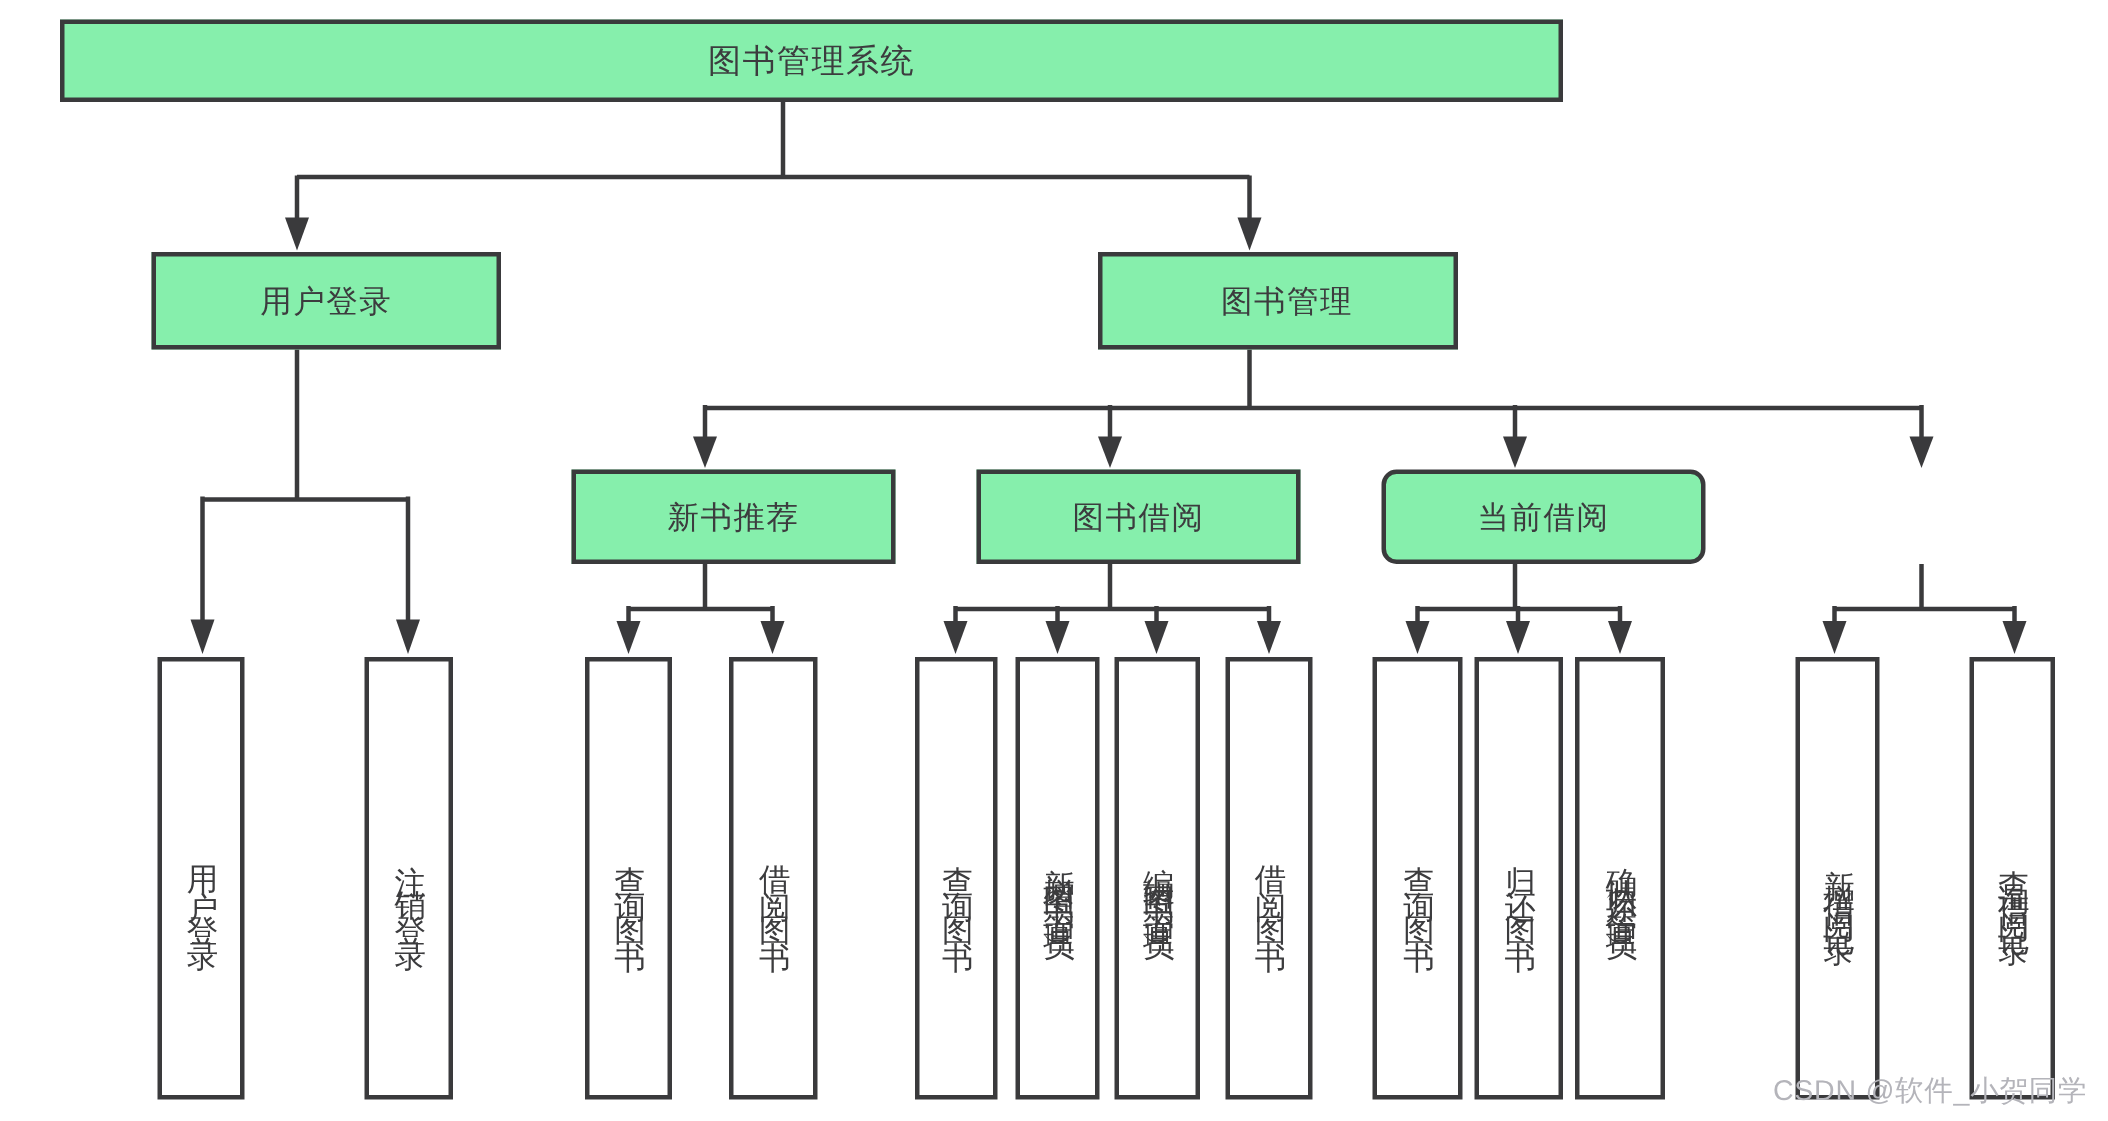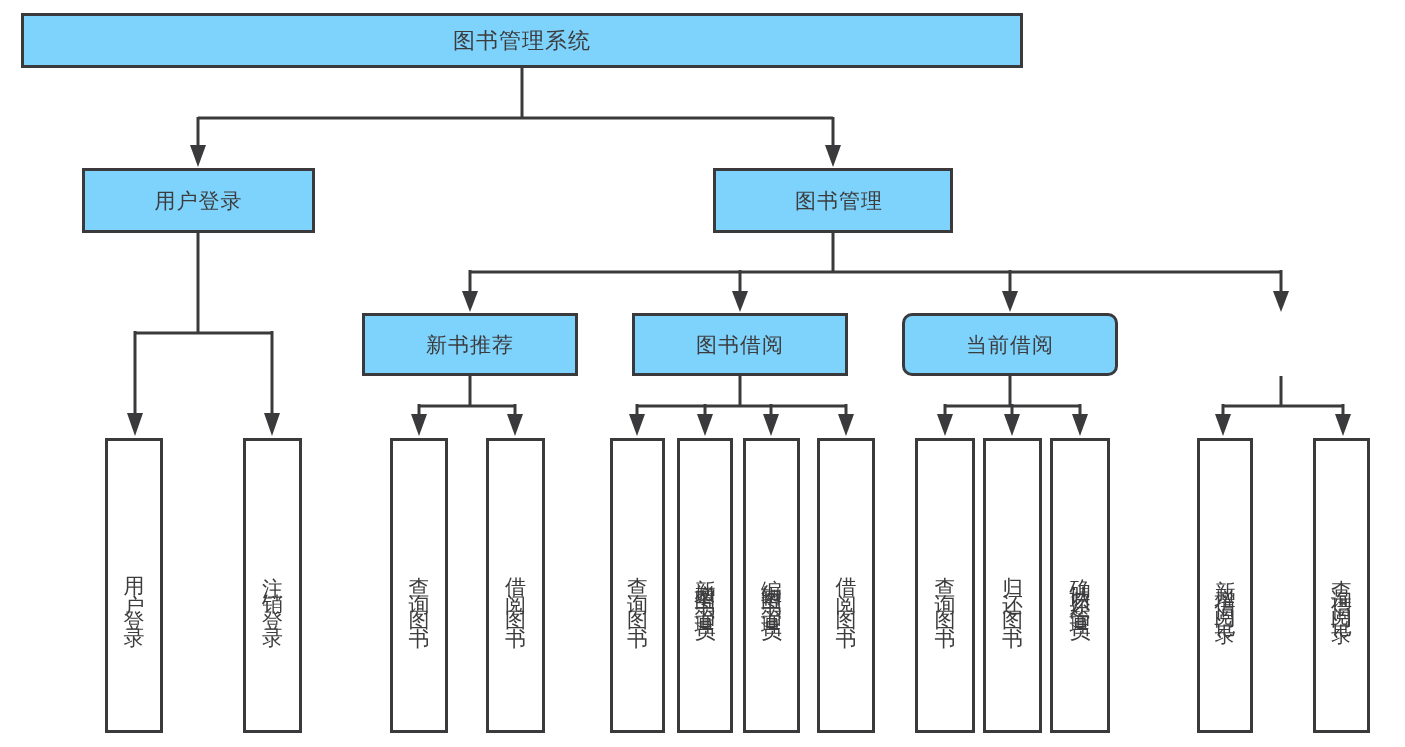--- a/index.html
+++ b/index.html
@@ -14,26 +14,27 @@
     width:1405px;height:747px;
     background:var(--bg);
     font-family:"Liberation Sans", sans-serif;
     color:var(--text);
     overflow:hidden;
   }
   .node{
     position:absolute;
     box-sizing:border-box;
     border:3px solid var(--line);
-    background:#7dd3fc;
+    background:#86efac;
     display:flex;
     align-items:center;
     justify-content:center;
     font-size:21px;
     letter-spacing:1px;
+    margin-left:19px;
   }
   .node.title{font-size:22px;}
   .vnode{
     position:absolute;
     box-sizing:border-box;
     border:3px solid var(--line);
     background:#fff;
     display:flex;
     align-items:center;
     justify-content:center;
@@ -173,14 +174,15 @@
     <span class="vtext v-long">确认归还（管理员）</span>
   </div>
 
   <div class="vnode" style="left:1197px;top:438px;width:56px;height:295px;">
     <span class="vtext v-med">新增借阅记录</span>
   </div>
   <div class="vnode" style="left:1313px;top:438px;width:57px;height:295px;">
     <span class="vtext v-med">查询借阅记录</span>
   </div>
 
+  <div class="watermark">CSDN @软件_小贺同学</div>
 
 </div>
 
 </body></html>

